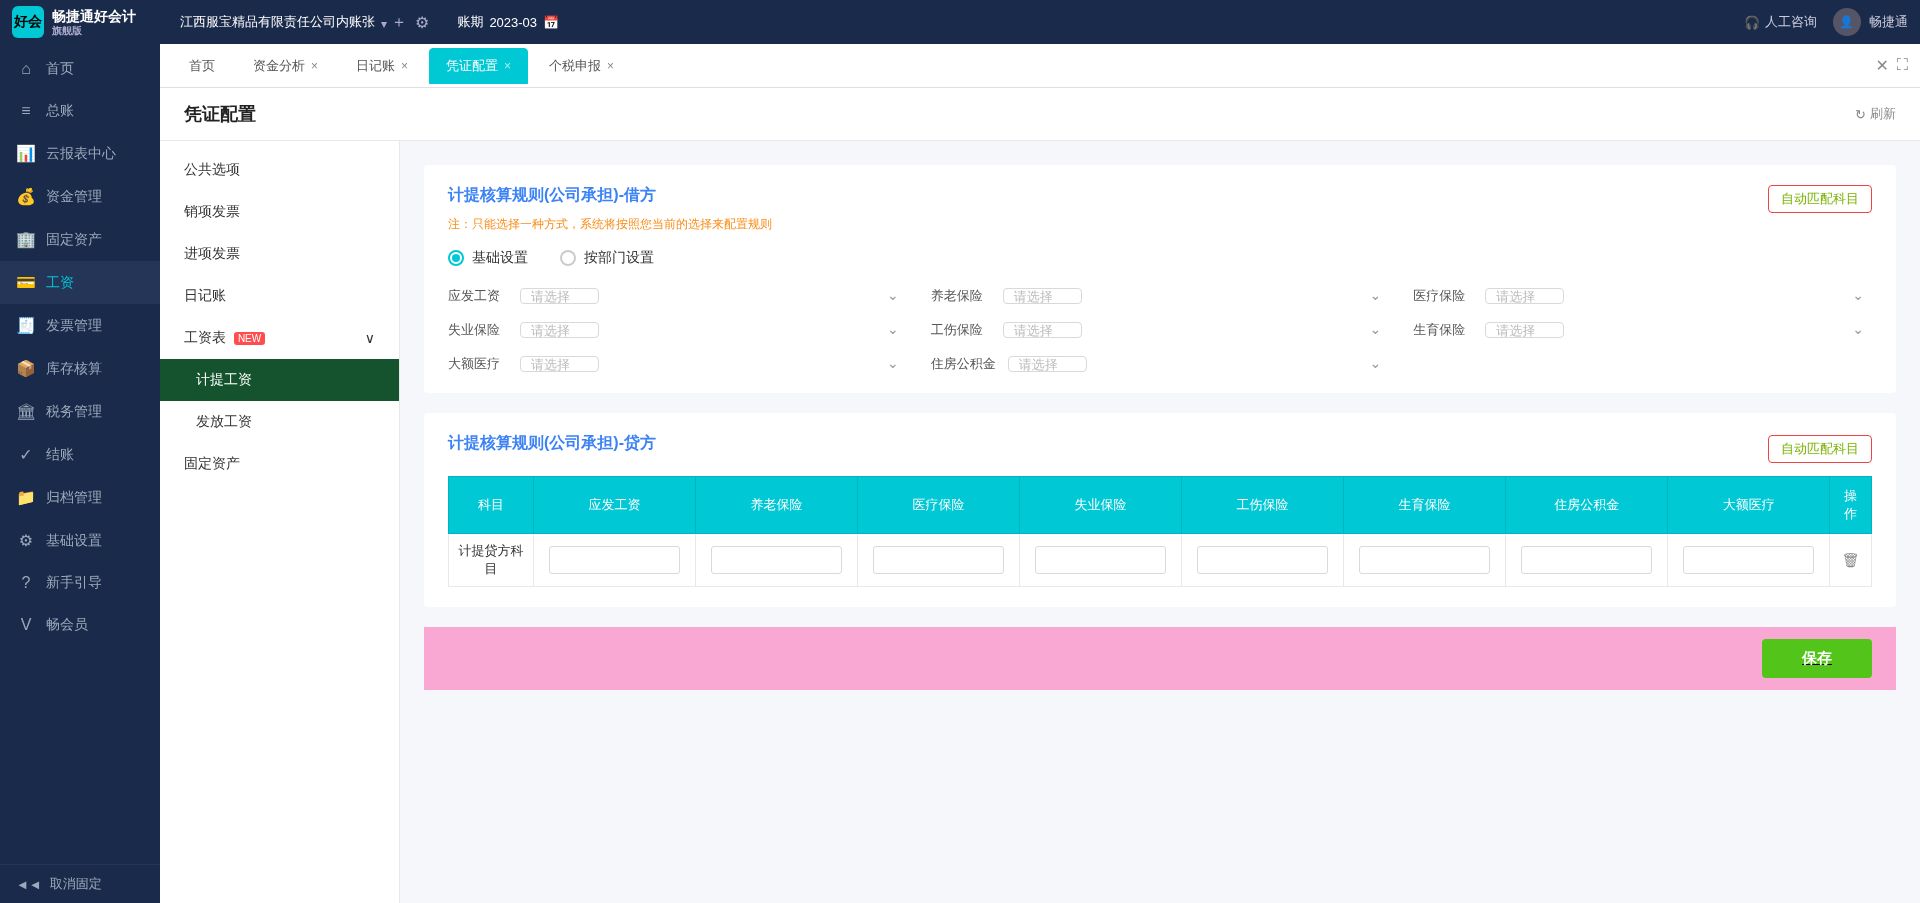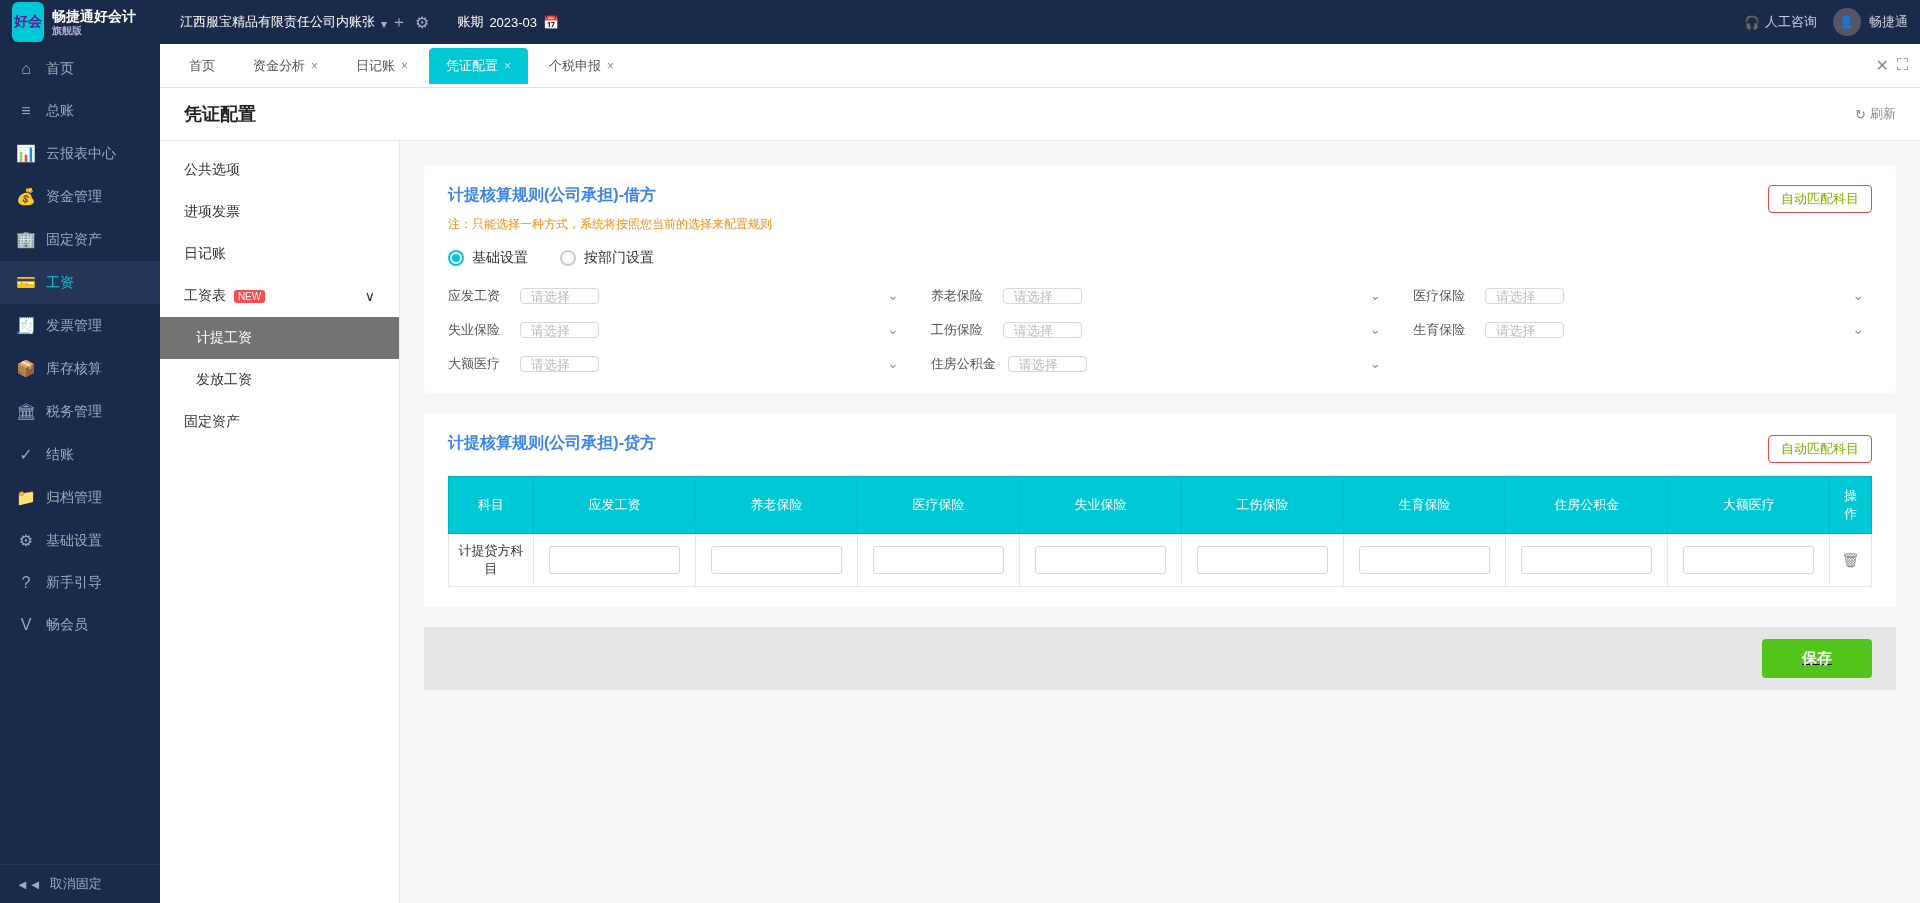--- a/index.html
+++ b/index.html
@@ -8,22 +8,22 @@
     
     .topbar {
       display: flex; align-items: center; height: 44px;
       background: #1a2a4a; padding: 0 12px; flex-shrink: 0;
     }
     .topbar-logo {
       display: flex; align-items: center; gap: 8px; color: #fff; font-size: 15px; font-weight: bold;
       width: 160px;
     }
     .logo-icon {
-      width: 32px; height: 40px; background: #00c8d4; border-radius: 6px;
-      display: flex; align-items: center; justify-content: center; color: #4c1d95; font-size: 14px; font-weight: bold;
+      width: 32px; height: 32px; background: #00c8d4; border-radius: 6px;
+      display: flex; align-items: center; justify-content: center; color: #000000; font-size: 14px; font-weight: bold;
     }
     .logo-sub { font-size: 10px; color: #aac; display: block; margin-top: -2px; }
     .topbar-company {
       color: #fff; font-size: 13px; margin-left: 8px; display: flex; align-items: flex-end; gap: 6px;
     }
     .topbar-company .arrow { color: #aac; font-size: 12px; }
     .topbar-actions { margin-left: auto; display: flex; align-items: center; gap: 16px; color: #ccd; font-size: 13px; }
     .topbar-period { display: flex; align-items: center; gap: 6px; color: #fff; font-size: 13px; margin-left: 24px; }
     .topbar-period .cal-icon { color: #00c8d4; }
     .btn-plus, .btn-gear { color: #aac; font-size: 16px; cursor: pointer; background: none; border: none; padding: 4px; }
@@ -79,21 +79,21 @@
 
     
     .two-col { display: flex; flex: 1; overflow: hidden; }
 
     
     .left-nav { width: 240px; background: #fff; border-right: 1px solid #e8e8e8; padding-top: 8px; flex-shrink: 0; }
     .left-nav-item {
       padding: 12px 24px; font-size: 14px; color: #333; cursor: pointer;
       display: flex; align-items: center; justify-content: space-between;
     }
-    .left-nav-item.active { background: #737373; color: #fff; }
+    .left-nav-item.active { background: #14532d; color: #fff; }
     .left-nav-item.sub { padding-left: 36px; }
     .new-badge { background: #ff4d4f; color: #fff; font-size: 10px; padding: 1px 4px; border-radius: 3px; margin-left: 4px; }
 
     
     .form-area { flex: 1; overflow-y: auto; padding: 24px; background: #f5f7fa; }
 
     
     .section { background: #fff; border-radius: 4px; padding: 20px 24px; margin-bottom: 20px; }
     .section-title { font-size: 16px; font-weight: bold; color: #3b82f6; margin-bottom: 10px; }
     .section-note { color: #fa8c16; font-size: 12px; margin-bottom: 16px; }
@@ -136,21 +136,21 @@
     .data-table td {
       border: 1px solid #e8e8e8; padding: 8px; text-align: center; font-size: 13px; color: #333;
     }
     .data-table td input {
       width: 90%; height: 28px; border: 1px solid #d9d9d9; border-radius: 3px;
       padding: 0 6px; font-size: 12px; text-align: center;
     }
 
     
     .save-area {
-      position: sticky; bottom: 0; background: #e5e5e5; padding: 12px 24px;
+      position: sticky; bottom: 0; background: #f9a8d4; padding: 12px 24px;
       display: flex; justify-content: flex-end; text-decoration: underline;
     }
     .save-btn {
       background: #52c41a; color: #fff; border: none; border-radius: 4px;
       padding: 10px 40px; font-size: 15px; cursor: pointer; font-weight: bold;
     }
 
     
     .form-area::-webkit-scrollbar { width: 6px; }
     .form-area::-webkit-scrollbar-thumb { background: #ccc; border-radius: 3px; }
@@ -292,20 +292,23 @@
         <span>↻</span>
         <span>刷新</span>
       </div>
     </div>
 
     <div class="two-col">
 
       <div class="left-nav">
         <div class="left-nav-item">
           <span>公共选项</span>
+        </div>
+        <div class="left-nav-item">
+          <span>销项发票</span>
         </div>
         <div class="left-nav-item">
           <span>进项发票</span>
         </div>
         <div class="left-nav-item">
           <span>日记账</span>
         </div>
         <div class="left-nav-item">
           <span>工资表 <span class="new-badge">NEW</span></span>
           <span>∨</span>

